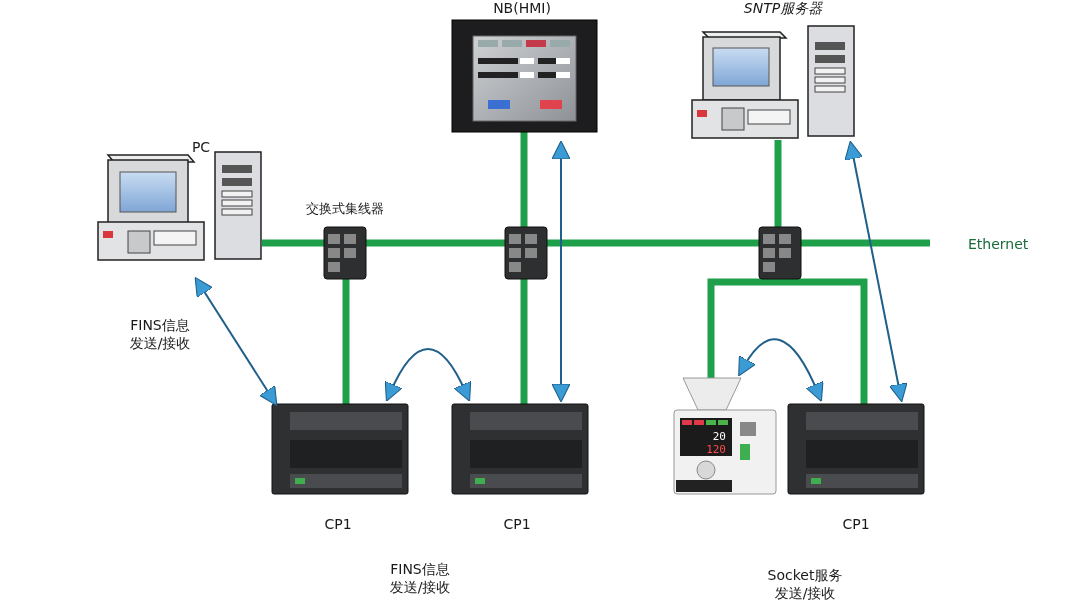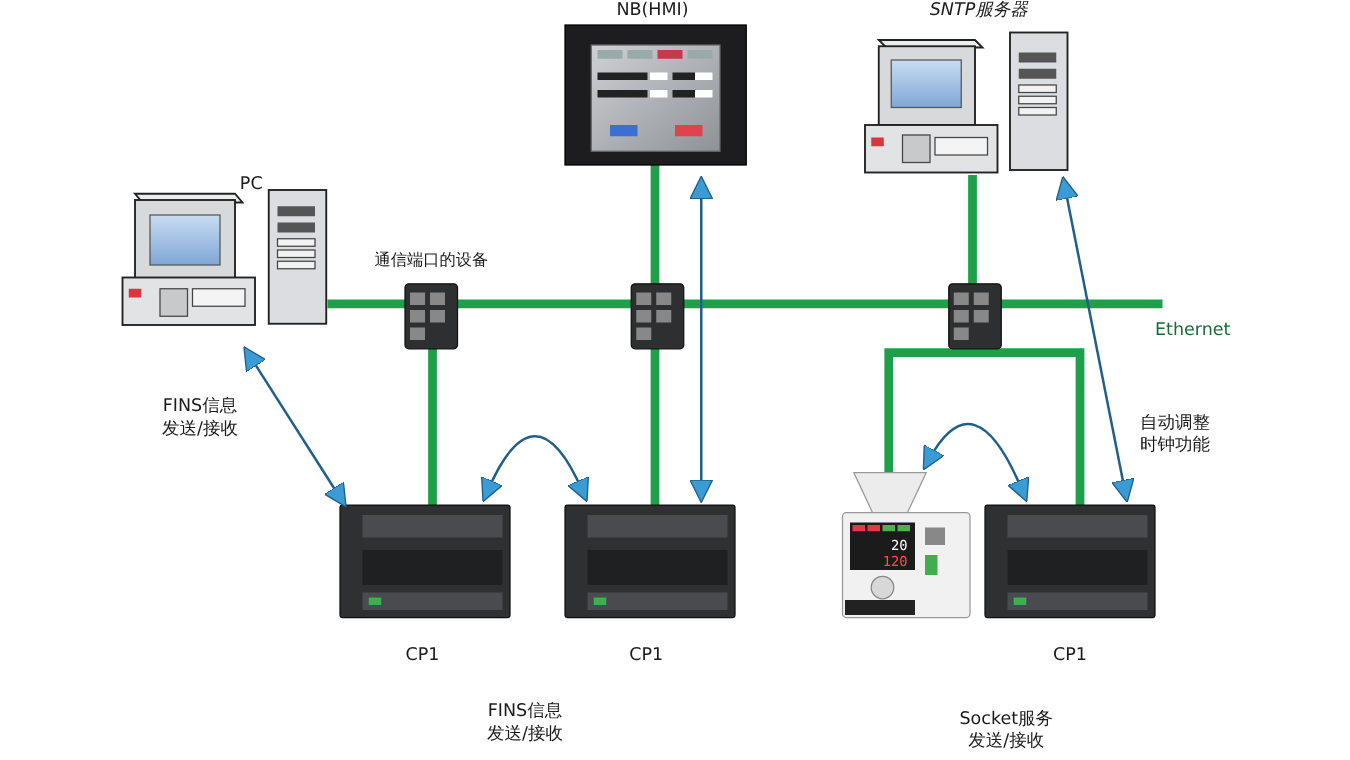--- a/index.html
+++ b/index.html
@@ -156,30 +156,26 @@
     <line x1="561" y1="150" x2="561" y2="393" marker-start="url(#ah)" marker-end="url(#ah)"></line>
     <path d="M743,368 Q780,300 818,393" marker-start="url(#ah)" marker-end="url(#ah)"></path>
     <line x1="852" y1="150" x2="900" y2="393" marker-start="url(#ah)" marker-end="url(#ah)"></line>
   </g>
 </svg>
 
 
 <div class="lbl" style="left:492px;top:-1px;width:60px;font-size:14px;">NB(HMI)</div>
 <div class="lbl" style="left:728px;top:-1px;width:110px;font-size:14px;font-style:italic;">SNTP服务器</div>
 <div class="lbl" style="left:186px;top:127px;width:30px;font-size:14px;margin-top:11px;">PC</div>
-<div class="lbl" style="left:290px;top:200px;width:110px;font-size:13px;">通信端口的设备</div>
-<div class="lbl eth" style="left:924px;top:235px;margin-top:20px;">Ethernet</div>
+<div class="lbl" style="left:290px;top:200px;width:110px;font-size:13px;">交换式集线器</div>
+<div class="lbl eth" style="left:968px;top:235px;">Ethernet</div>
 
 <div class="lbl" style="left:120px;top:316px;width:80px;">
   <div>FINS信息</div>
   <div>发送/接收</div>
-</div>
-<div class="lbl" style="left:900px;top:329px;width:80px;">
-  <div>自动调整</div>
-  <div>时钟功能</div>
 </div>
 
 <div class="lbl" style="left:318px;top:515px;width:40px;">CP1</div>
 <div class="lbl" style="left:497px;top:515px;width:40px;">CP1</div>
 <div class="lbl" style="left:836px;top:515px;width:40px;">CP1</div>
 
 
 <div class="lbl" style="left:380px;top:560px;width:80px;">
   <div>FINS信息</div>
   <div>发送/接收</div>

